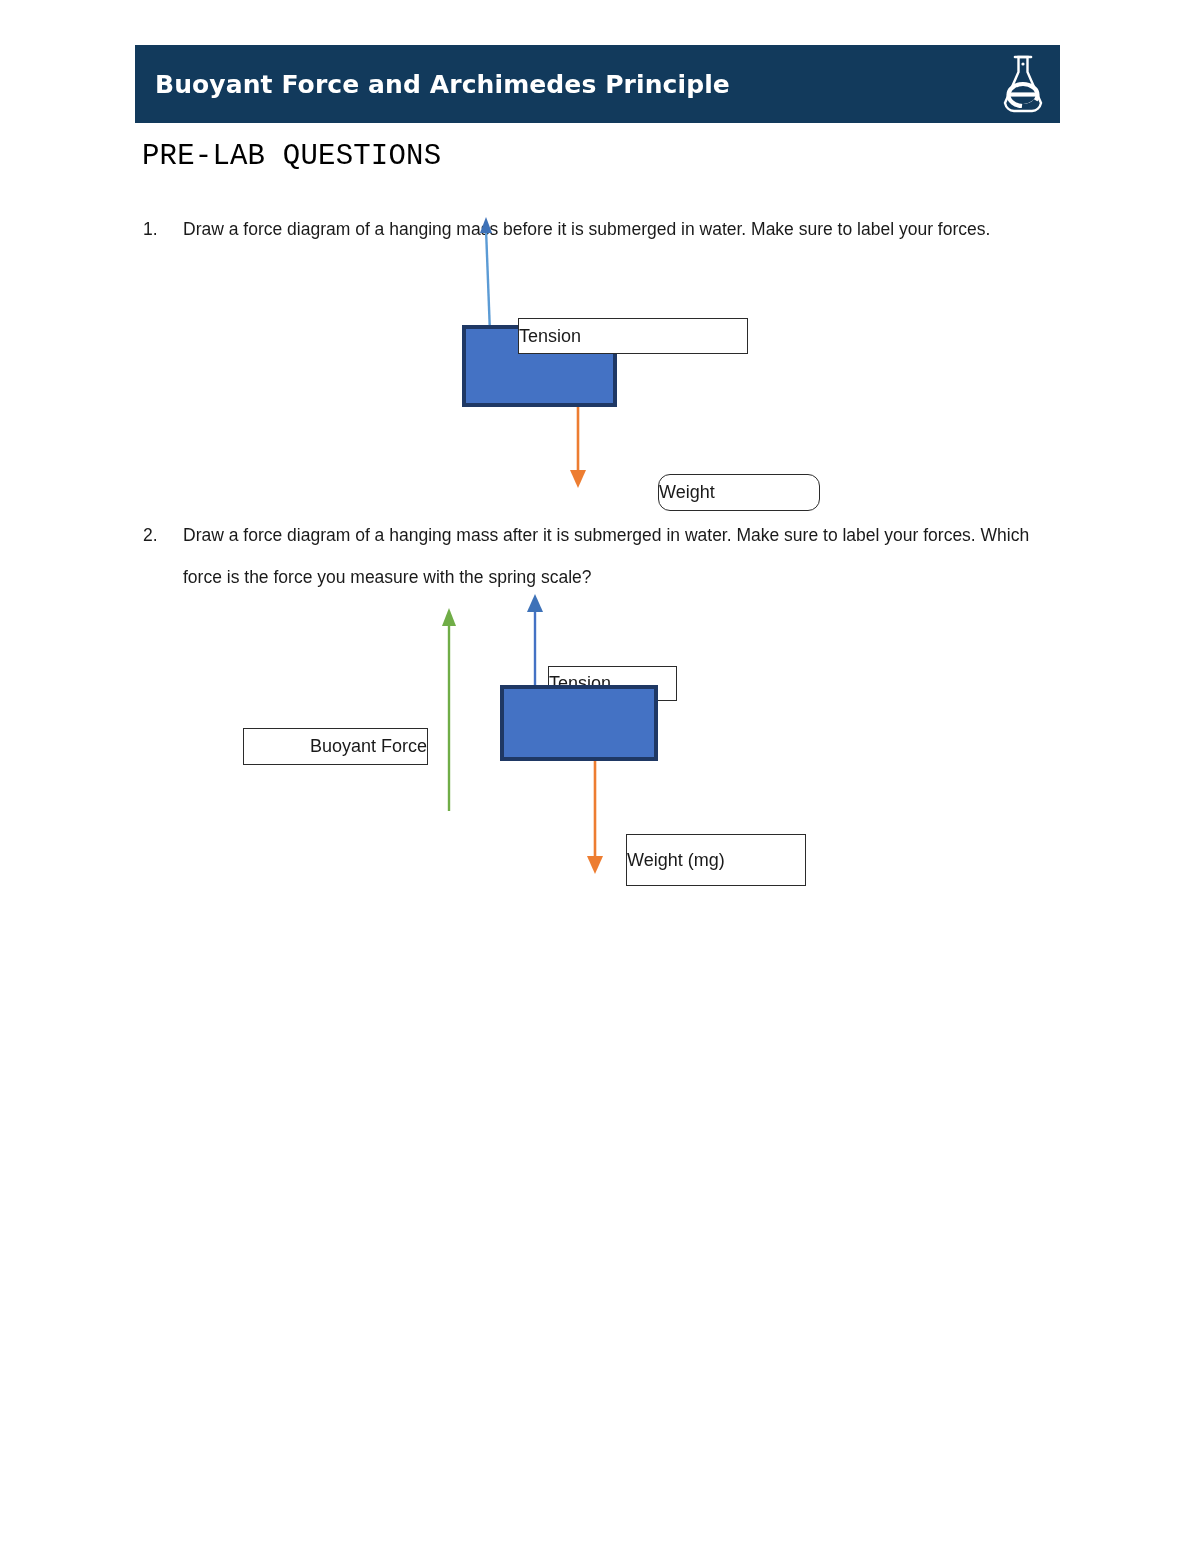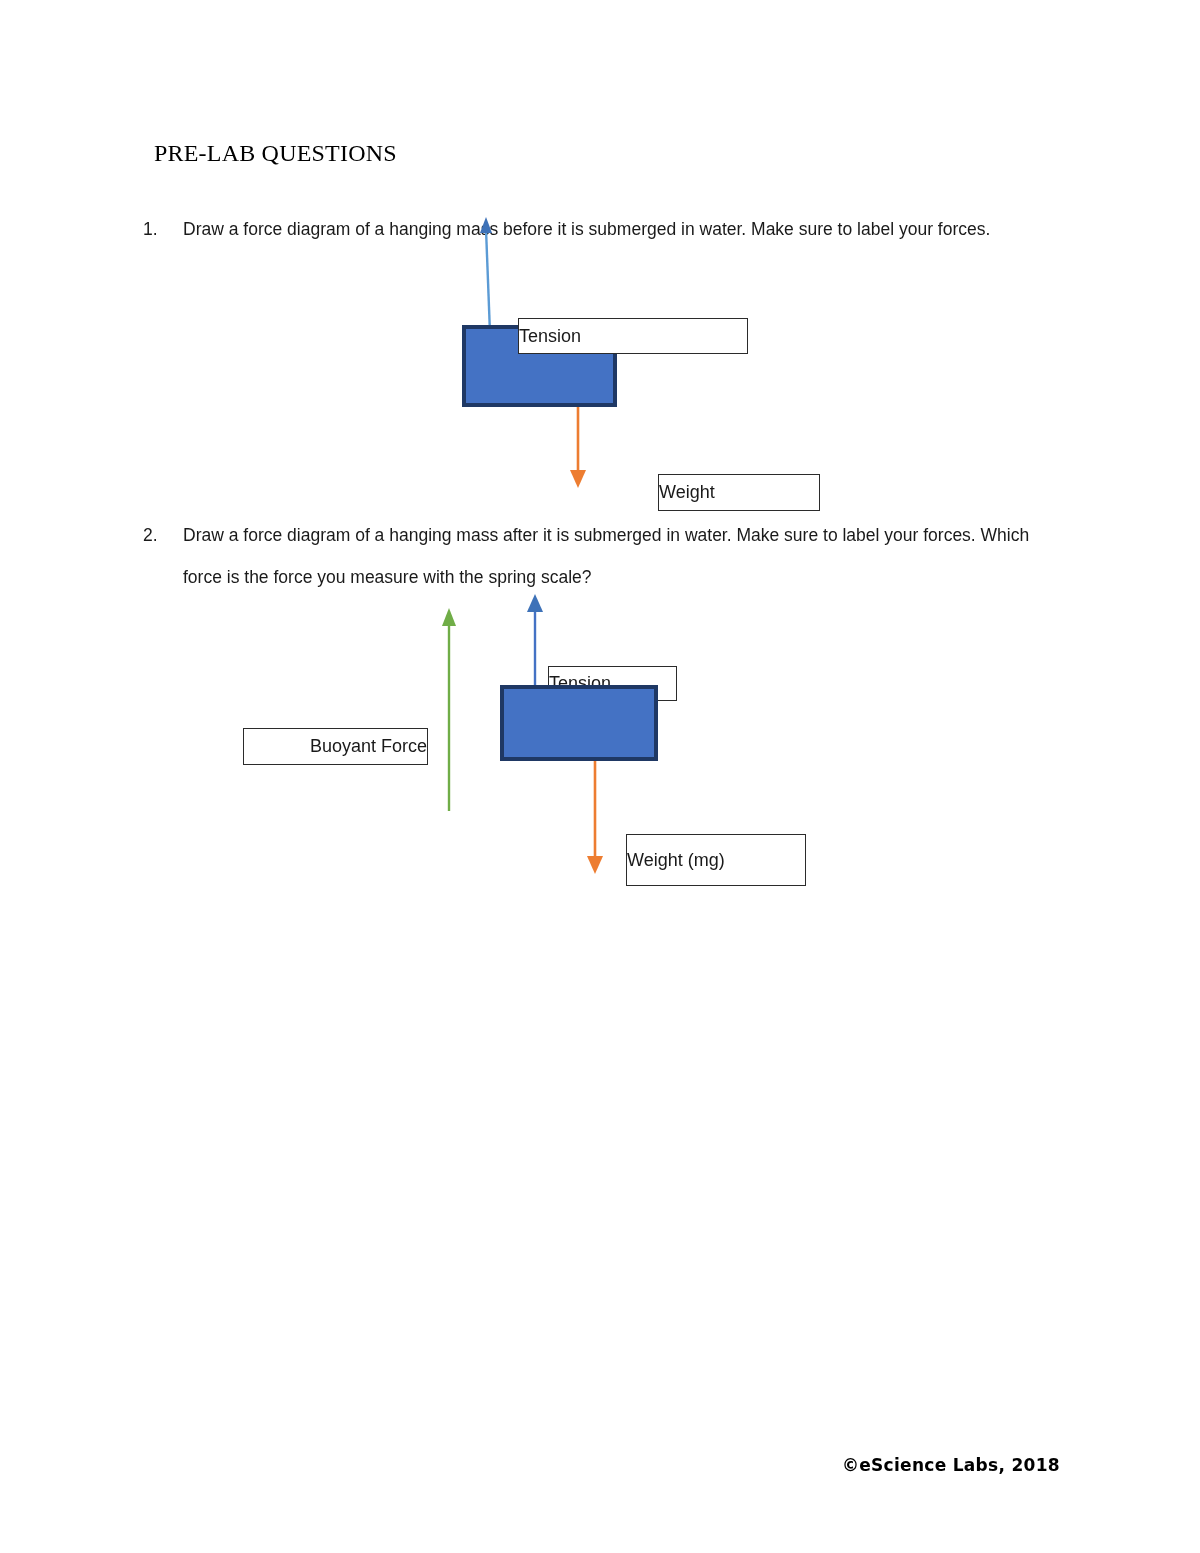--- a/index.html
+++ b/index.html
@@ -51,24 +51,24 @@
     right: 14px;
     top: 50%;
     transform: translateY(-50%);
     width: 46px;
     height: 62px;
   }
 
   
   .section-heading {
     position: absolute;
-    left: 154px;
+    left: 142px;
     top: 140px;
-    font-family: Liberation Serif, serif;
-    font-size: 24px;
+    font-family: Liberation Mono, monospace;
+    font-size: 29px;
     color: #000000;
     letter-spacing: 0.2px;
     white-space: nowrap;
   }
 
   
   .question {
     position: absolute;
     font-family: "Liberation Sans", sans-serif;
     font-size: 17.5px;
@@ -136,20 +136,38 @@
     font-size: 17px;
     color: #000000;
     letter-spacing: 0.3px;
   }
 </style>
 </head>
 <body>
 
 <div class="page">
 
+  <div class="header-bar">
+    <div class="header-title">Buoyant Force and Archimedes Principle</div>
+
+    <svg class="header-logo" viewBox="0 0 46 62">
+
+      <path d="M18.5 4 L18.5 19 L5 50 A10 10 0 0 0 14 58 L32 58 A10 10 0 0 0 41 50 L27.5 19 L27.5 4 Z" fill="none" stroke="#ffffff" stroke-width="2.4"></path>
+
+      <path d="M15 4 L31 4" stroke="#ffffff" stroke-width="2.6" stroke-linecap="round"></path>
+
+      <circle cx="23" cy="11" r="1.6" fill="#ffffff"></circle>
+
+      <g transform="translate(23,42)">
+        <ellipse cx="0" cy="0" rx="14.5" ry="11" fill="none" stroke="#ffffff" stroke-width="4.2"></ellipse>
+        <path d="M-14 -0.5 L14 -0.5" stroke="#ffffff" stroke-width="4.2"></path>
+        <path d="M13 5.5 A13 9.5 0 0 1 -1 11" fill="none" stroke="#123A5C" stroke-width="5"></path>
+      </g>
+    </svg>
+  </div>
 
   <div class="section-heading">PRE-LAB QUESTIONS</div>
 
   <div class="question" id="question-1">
     <span class="q-num">1.</span>
     <span class="q-text">Draw a force diagram of a hanging mass before it is submerged in water. Make sure to label your forces.</span>
   </div>
 
   <div class="diagram" id="diagram-1">
 
@@ -162,21 +180,21 @@
 
     <div class="label-box" style="left:518px; top:272px; width:230px; height:36px;">
       <span>Tension</span>
     </div>
 
     <svg class="arrow-svg" style="left:562px; top:407px; width:32px; height:83px;" viewBox="0 0 32 83">
       <line x1="16" y1="0" x2="16" y2="66" stroke="#ED7D31" stroke-width="2.6"></line>
       <polygon points="16,81 8,63 24,63" fill="#ED7D31"></polygon>
     </svg>
 
-    <div class="label-box" style="left:658px; top:428px; width:162px; height:37px;">
+    <div class="label-box" style="left:658px; top:428px; width:162px; height:37px;border-radius:12px;">
       <span>Weight</span>
     </div>
   </div>
 
   <div class="question" id="question-2">
     <span class="q-num">2.</span>
     <span class="q-text">Draw a force diagram of a hanging mass after it is submerged in water. Make sure to label your forces. Which force is the force you measure with the spring scale?</span>
   </div>
 
   <div class="diagram" id="diagram-2" style="left:0; top:0; width:1200px; height:1553px;">
@@ -204,15 +222,14 @@
     <svg class="arrow-svg" style="left:580px; top:761px; width:30px; height:115px;" viewBox="0 0 30 115">
       <line x1="15" y1="0" x2="15" y2="98" stroke="#ED7D31" stroke-width="2.6"></line>
       <polygon points="15,113 7,95 23,95" fill="#ED7D31"></polygon>
     </svg>
 
     <div class="label-box" style="left:626px; top:788px; width:180px; height:52px;">
       <span>Weight (mg)</span>
     </div>
   </div>
 
-  <div class="footer">©eScience Labs, 2018</div>
 
 </div>
 
 </body></html>

